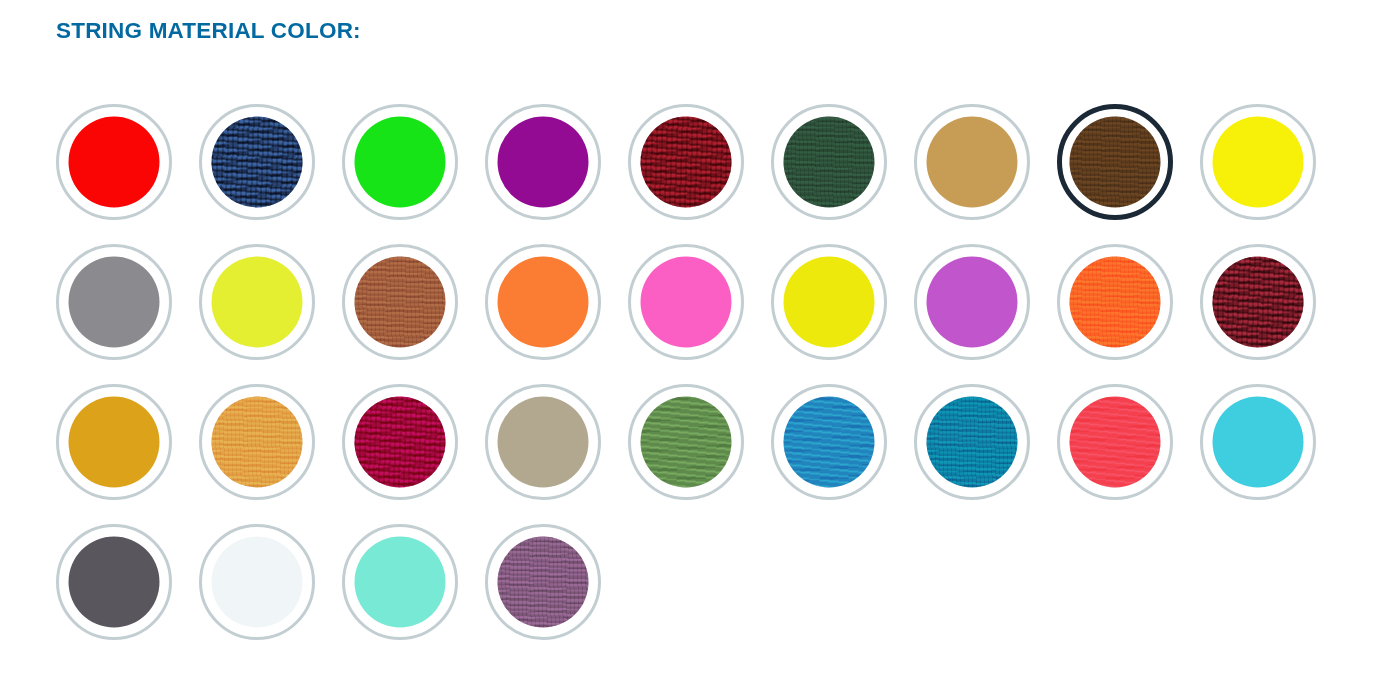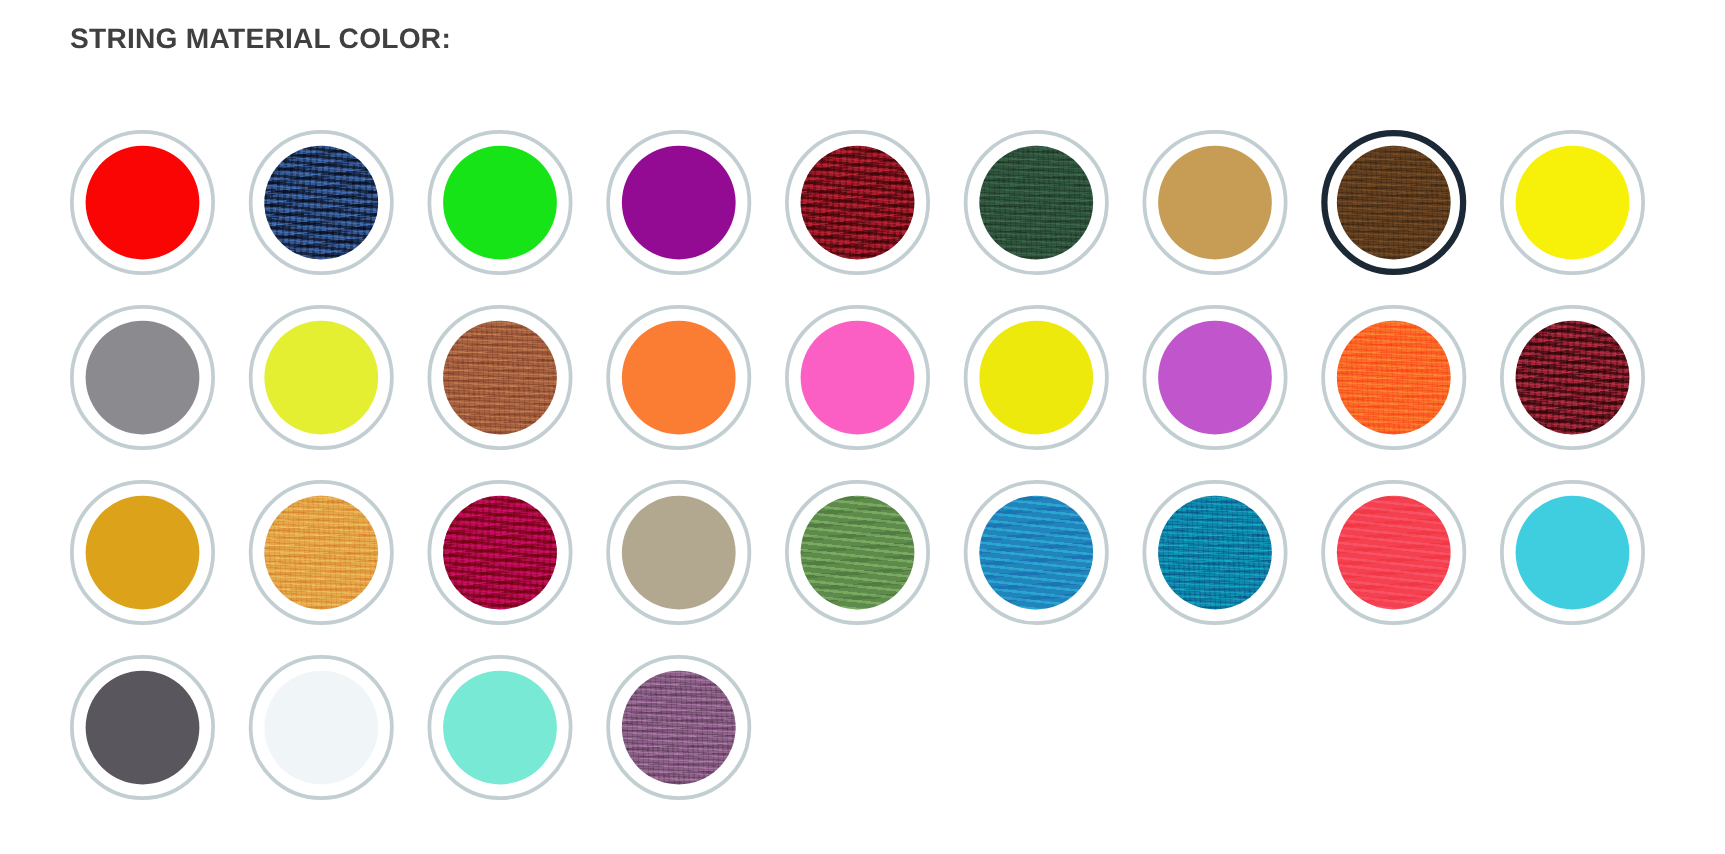--- a/index.html
+++ b/index.html
@@ -23,21 +23,21 @@
     box-sizing: border-box;
   }
 
   #section-title {
     position: absolute;
     left: 56px;
     top: 17px;
     font-size: 22.5px;
     font-weight: bold;
     letter-spacing: 0.2px;
-    color: #404040;
+    color: #0369a1;
     white-space: nowrap;
     line-height: 1.2;
   }
 
   #swatch-grid {
     position: absolute;
     left: 56px;
     top: 104px;
     width: 1300px;
     display: grid;

